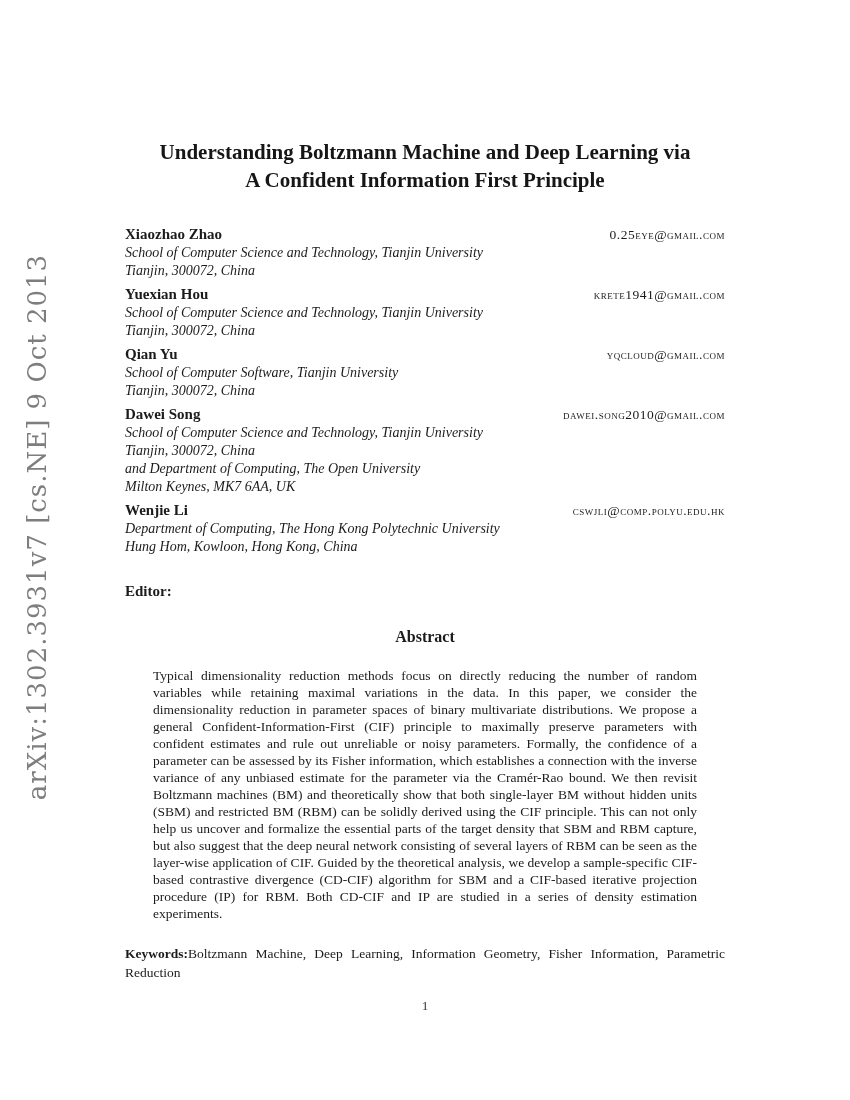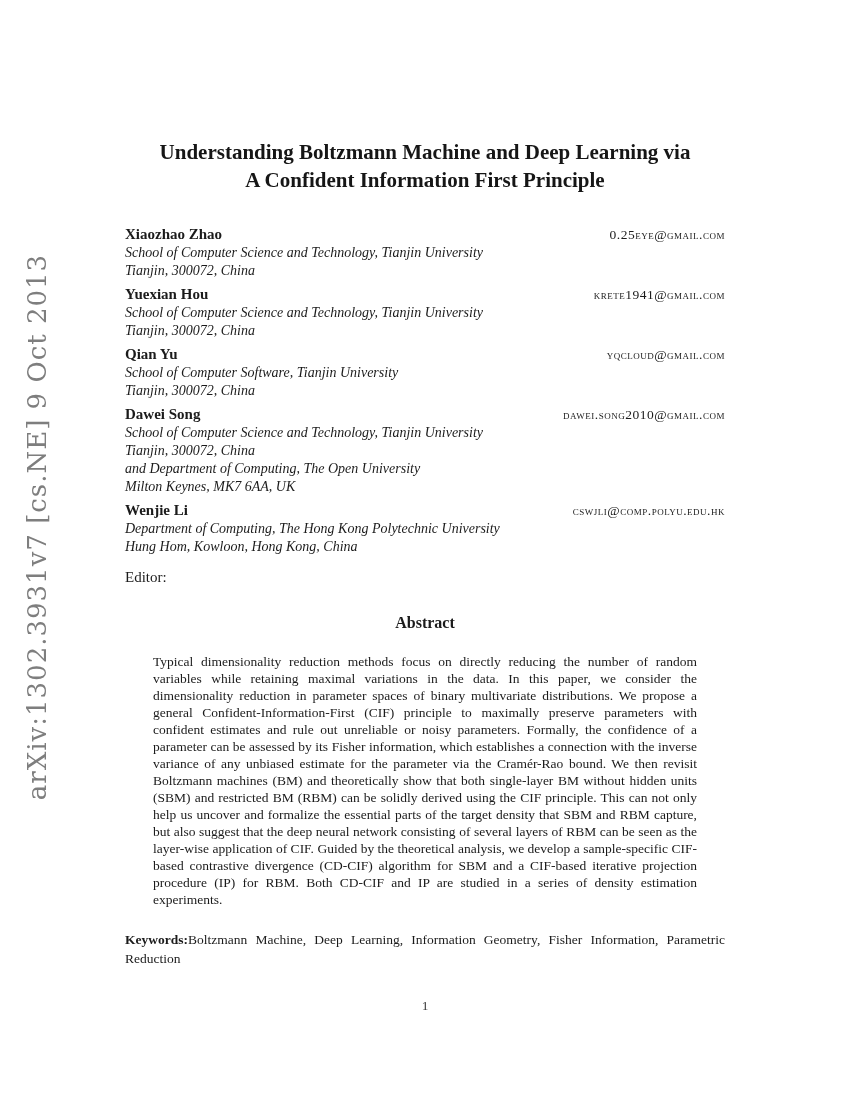--- a/index.html
+++ b/index.html
@@ -62,22 +62,22 @@
     font-size: 13.5px;
     letter-spacing: 0.5px;
     line-height: 19px;
   }
   .affil-line {
     font-style: italic;
     font-size: 14px;
     line-height: 18px;
   }
   .editor-line {
-    margin-top: 12px;
-    font-weight: normal;
+    margin-top: 26px;
+    font-weight: bold;
     font-size: 15px;
     line-height: 19px;
   }
   .abstract-heading {
     margin-top: 26px;
     text-align: center;
     font-weight: bold;
     font-size: 16px;
     line-height: 20px;
   }

